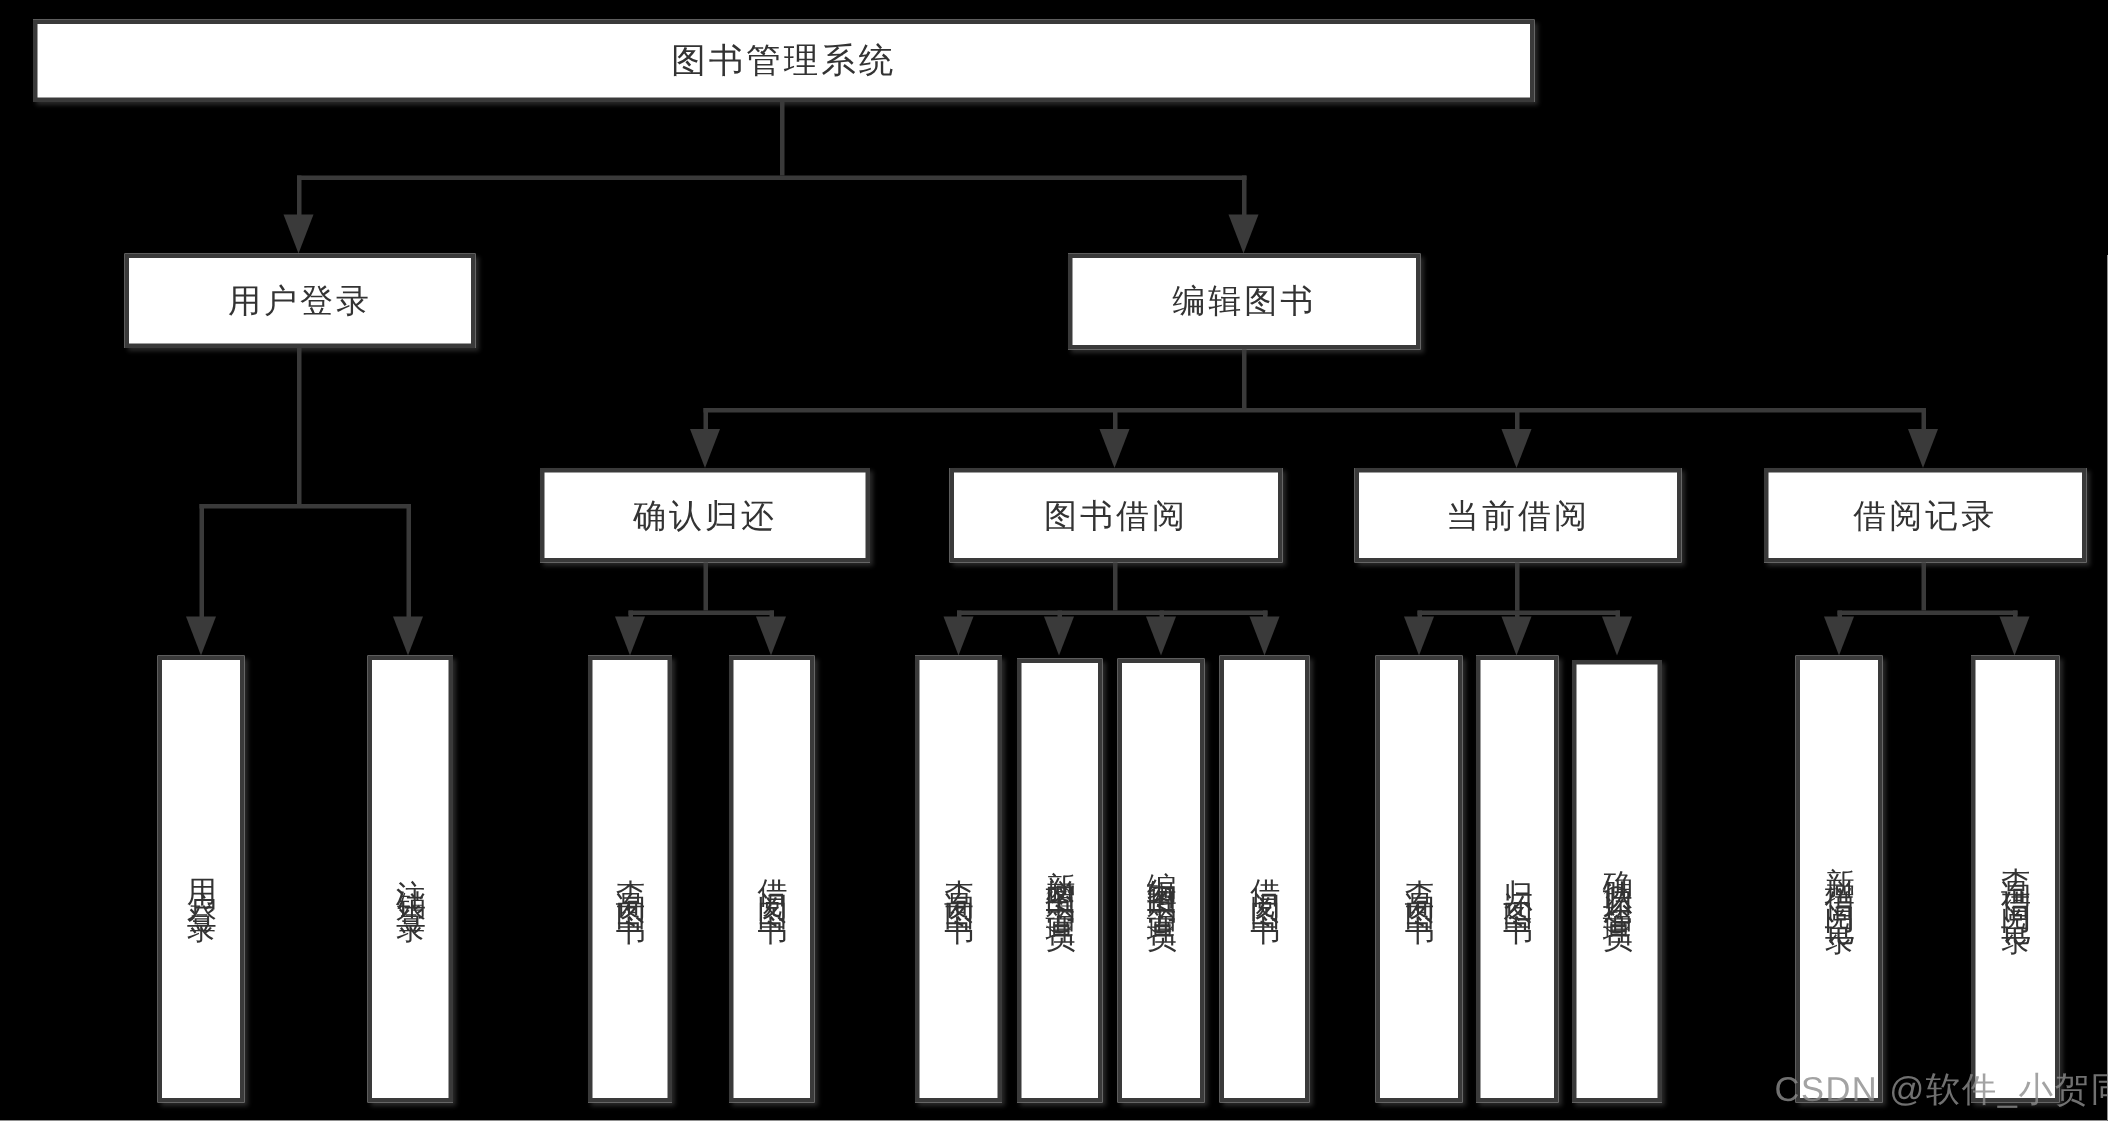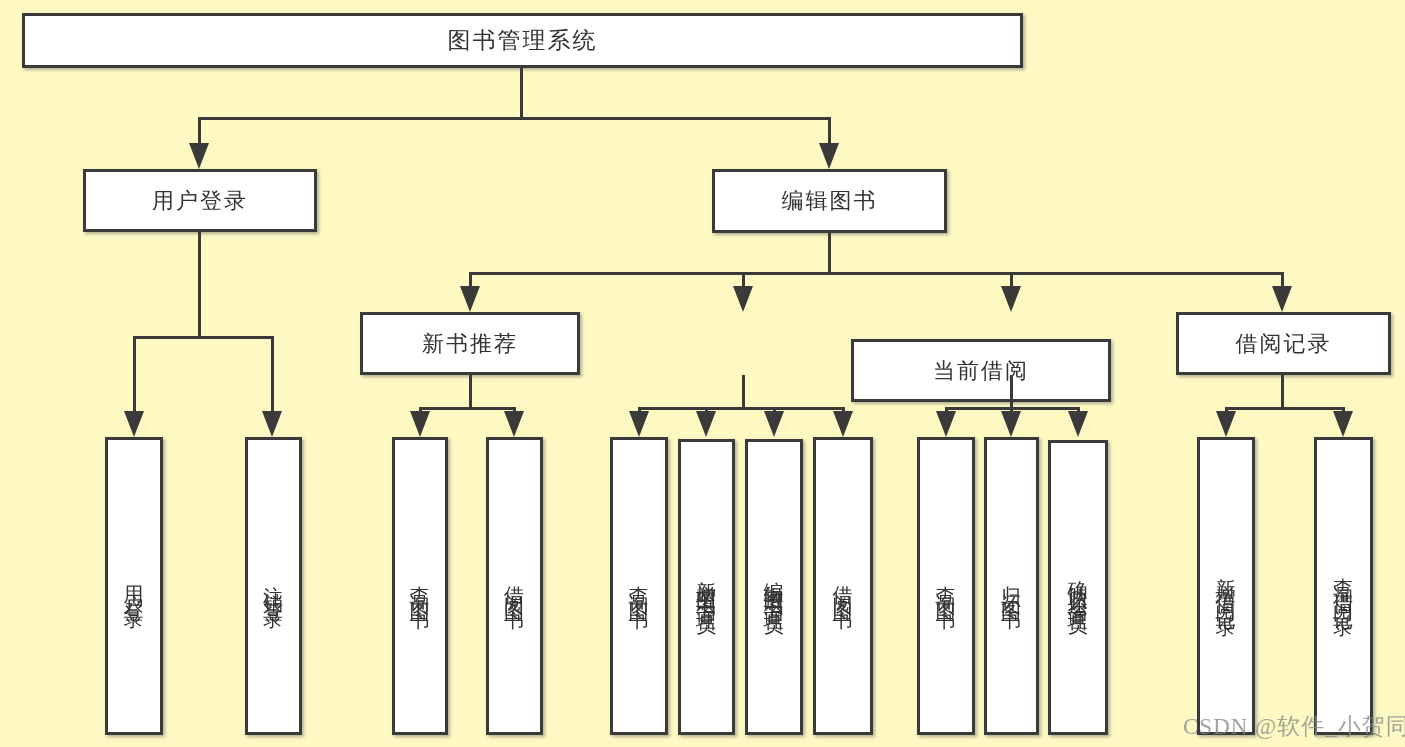--- a/index.html
+++ b/index.html
@@ -1,21 +1,21 @@
 <!DOCTYPE html>
 <html><head>
 <meta charset="utf-8">
 <style>
   html, body { margin: 0; padding: 0; background: #ffffff; }
   #canvas {
     position: relative;
     width: 1405px;
     height: 747px;
-    background: #fef9c3;
-    font-family: Liberation Serif, serif;
+    background: #000000;
+    font-family: Liberation Sans, sans-serif;
     overflow: hidden;
   }
   .node {
     position: absolute;
     box-sizing: border-box;
     background: #ffffff;
     border: 3px solid #3a3a3a;
     box-shadow: 2px 2px 3px rgba(90,90,90,0.45);
     display: flex;
     align-items: center;
@@ -89,23 +89,26 @@
   <div class="vline" style="left:469px; top:272px; height:16px;"></div>
   <div class="arrow" style="left:460px; top:286px;"></div>
   <div class="vline" style="left:742px; top:272px; height:16px;"></div>
   <div class="arrow" style="left:733px; top:286px;"></div>
   <div class="vline" style="left:1010px; top:272px; height:16px;"></div>
   <div class="arrow" style="left:1001px; top:286px;"></div>
   <div class="vline" style="left:1281px; top:272px; height:16px;"></div>
   <div class="arrow" style="left:1272px; top:286px;"></div>
 
   <div class="node" style="left:360px; top:312px; width:220px; height:63px;">
-    <span>新书推荐</span>
+    <span>确认归还</span>
   </div>
-  <div class="node" style="left:851px; top:312px; width:260px; height:63px;margin-top:27px;">
+  <div class="node" style="left:633px; top:312px; width:222px; height:63px;">
+    <span>图书借阅</span>
+  </div>
+  <div class="node" style="left:903px; top:312px; width:218px; height:63px;">
     <span>当前借阅</span>
   </div>
   <div class="node" style="left:1176px; top:312px; width:215px; height:63px;">
     <span>借阅记录</span>
   </div>
 
   <div class="vline" style="left:469px; top:375px; height:32px;"></div>
   <div class="hline" style="left:419px; top:407px; width:97px;"></div>
   <div class="vline" style="left:419px; top:407px; height:6px;"></div>
   <div class="arrow" style="left:410px; top:411px;"></div>

